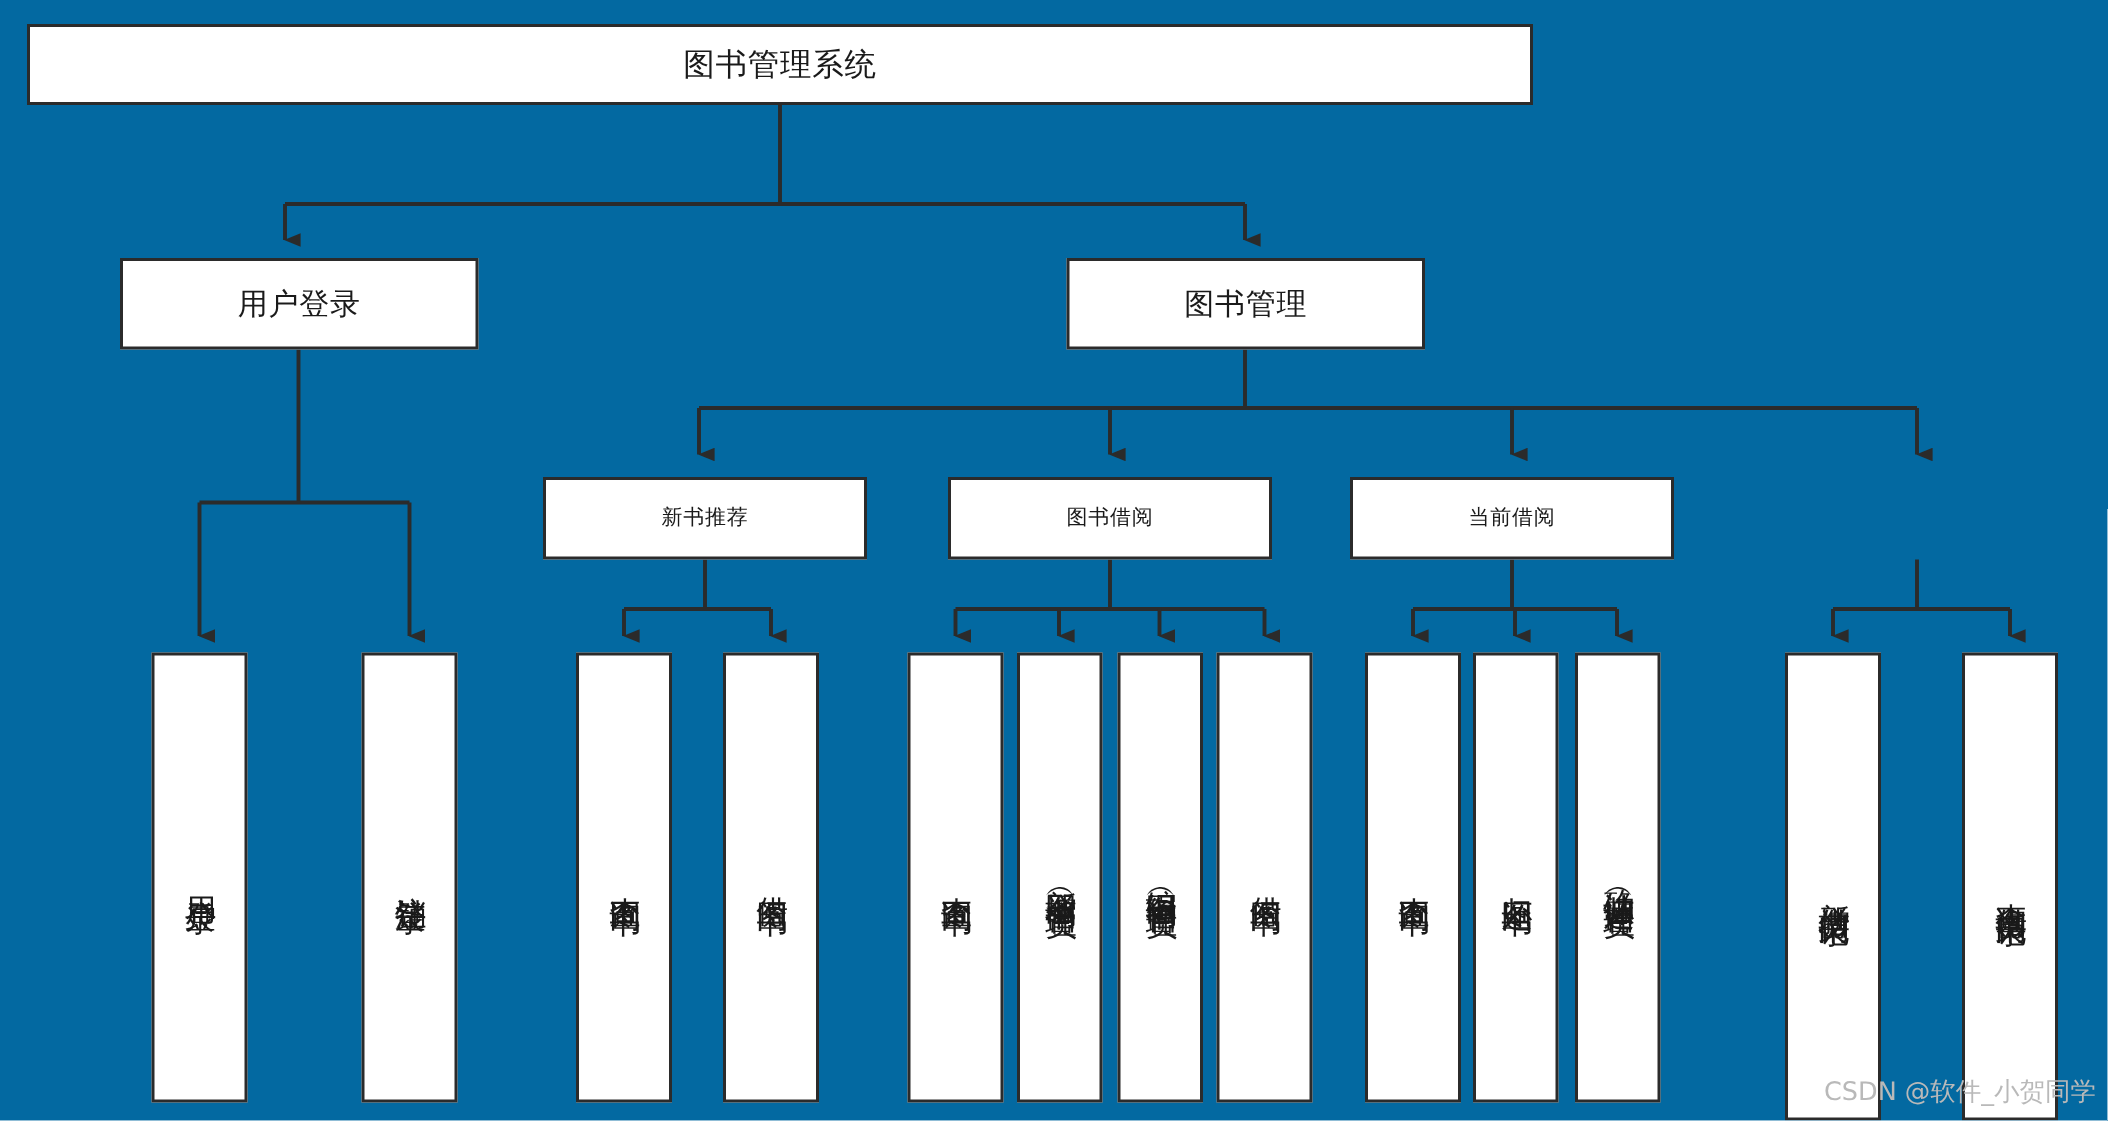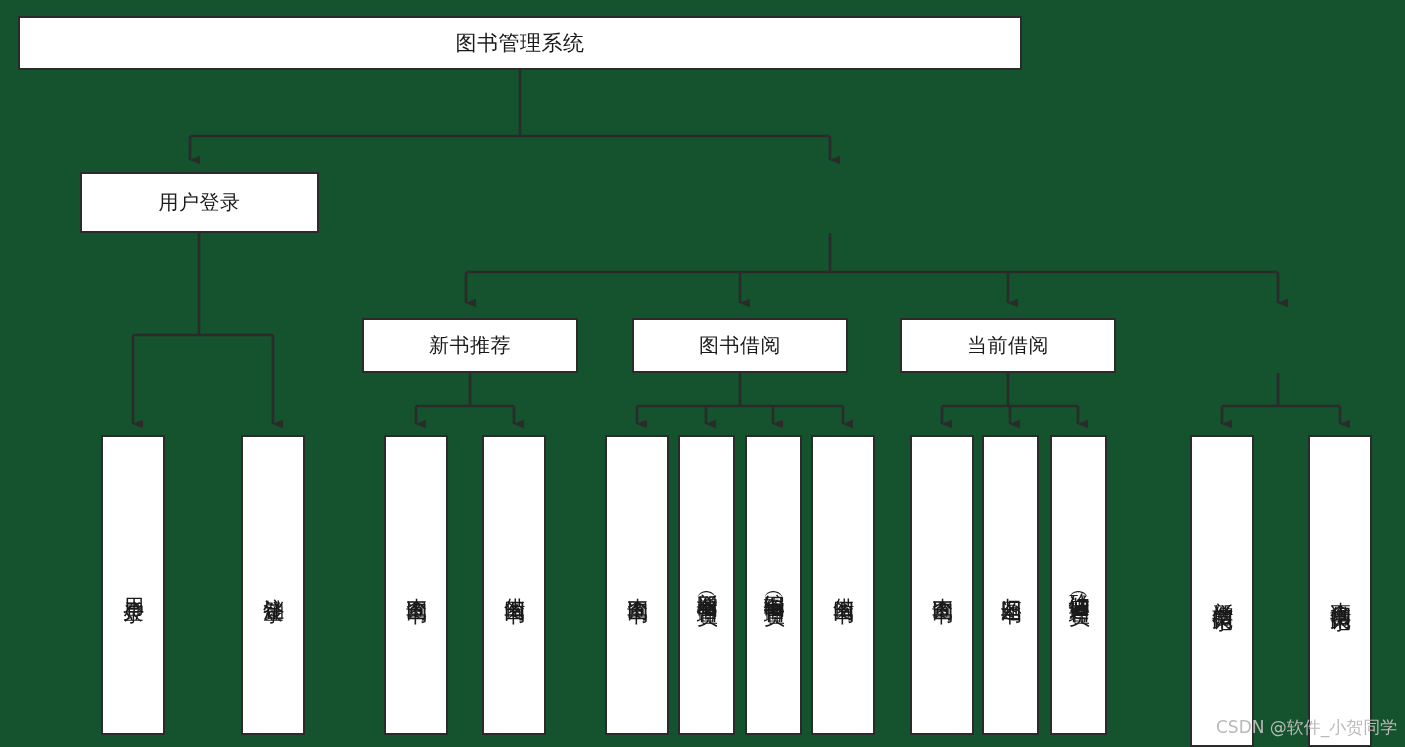--- a/index.html
+++ b/index.html
@@ -8,21 +8,21 @@
     padding: 0;
     background: #ffffff;
   }
   body {
     font-family: "DejaVu Sans", "Liberation Sans", sans-serif;
   }
   #canvas {
     position: relative;
     width: 1405px;
     height: 747px;
-    background: #14532d;
+    background: #0369a1;
     overflow: hidden;
   }
   #diagram-svg {
     position: absolute;
     left: 0;
     top: 0;
     width: 1405px;
     height: 747px;
   }
   .node {
@@ -44,21 +44,21 @@
   
   .level-root .node-label {
     font-size: 21px;
   }
   
   .level-1 .node-label {
     font-size: 20px;
   }
   
   .level-2 .node-label {
-    font-size: 20px;
+    font-size: 14px;
   }
   
   .level-leaf {
     writing-mode: vertical-rl;
     text-orientation: upright;
   }
   .level-leaf .node-label {
     writing-mode: vertical-rl;
     text-orientation: upright;
     font-size: 21px;
@@ -131,20 +131,23 @@
   </svg>
 
   <div class="node level-root" style="left:18px; top:16px; width:1004px; height:54px;">
     <span class="node-label">图书管理系统</span>
   </div>
 
   <div class="node level-1" style="left:80px; top:172px; width:239px; height:61px;">
     <span class="node-label">用户登录</span>
   </div>
 
+  <div class="node level-1" style="left:711px; top:172px; width:239px; height:61px;">
+    <span class="node-label">图书管理</span>
+  </div>
 
   <div class="node level-2" style="left:362px; top:318px; width:216px; height:55px;">
     <span class="node-label">新书推荐</span>
   </div>
 
   <div class="node level-2" style="left:632px; top:318px; width:216px; height:55px;">
     <span class="node-label">图书借阅</span>
   </div>
 
   <div class="node level-2" style="left:900px; top:318px; width:216px; height:55px;">

